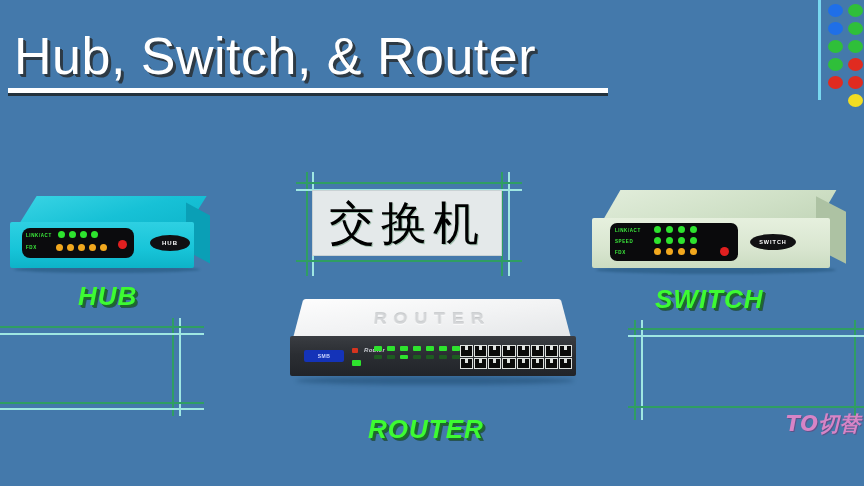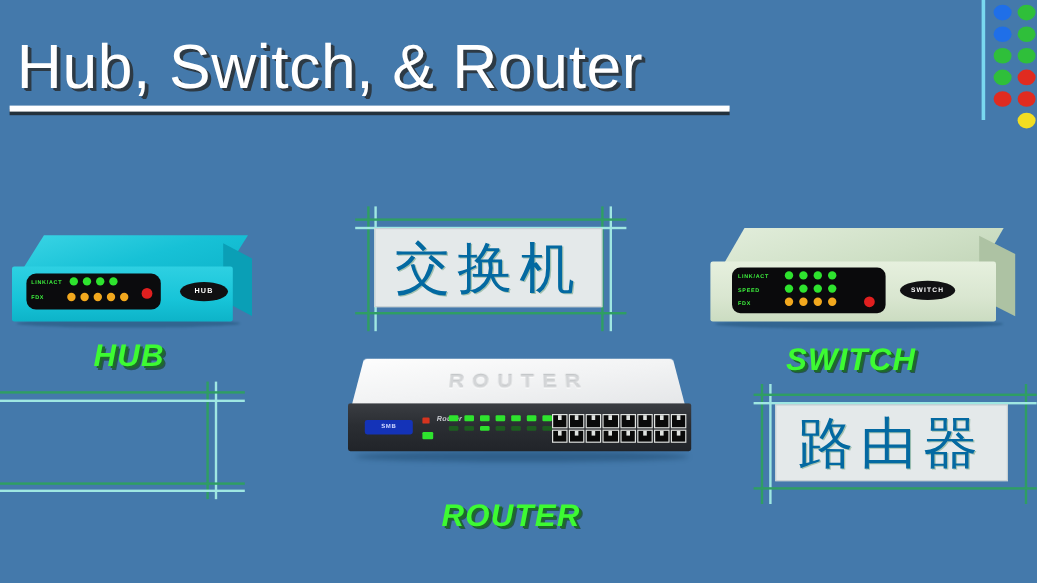--- a/index.html
+++ b/index.html
@@ -39,21 +39,21 @@
   .t{background:#9fe7e2;}
 
   
   .plate{
     position:absolute;background:#e4e9ea;
     border:1px solid #c9d2d4;
     display:flex;align-items:center;justify-content:center;
     box-sizing:border-box;
   }
   .plate span{
-    color:#0369a1;font-size:46px;font-weight:400;letter-spacing:6px;
+    color:#000000;font-size:46px;font-weight:400;letter-spacing:6px;
     font-family:"DejaVu Sans","Liberation Sans",sans-serif;
     line-height:1;
     text-shadow:1px 1px 0 rgba(40,120,70,.35);
   }
 
   
   .caption{
     position:absolute;color:#3dfb32;font-weight:bold;font-style:italic;
     font-size:26px;letter-spacing:1px;white-space:nowrap;
     text-shadow:2px 2px 0 #1d6b2a, 3px 3px 0 rgba(20,60,25,.6);
@@ -222,23 +222,20 @@
     <div class="h t" style="left:0;top:90px;width:216px;"></div>
   </div>
 
   <div class="ch" style="left:628px;top:320px;width:236px;height:100px;">
     <div class="v g" style="left:6px;top:0;height:100px;"></div>
     <div class="v t" style="left:13px;top:0;height:100px;"></div>
     <div class="v g" style="left:226px;top:0;height:100px;"></div>
     <div class="h g" style="left:0;top:8px;width:236px;"></div>
     <div class="h t" style="left:0;top:15px;width:236px;"></div>
     <div class="h g" style="left:0;top:86px;width:236px;"></div>
-  </div>
-  <div class="plate" style="left:646px;top:337px;width:194px;height:64px;">
-    <span>路由器</span>
   </div>
 
   <div class="hub">
     <div class="shadow"></div>
     <div class="top"></div>
     <div class="side"></div>
     <div class="face">
       <div class="panel">
         <div style="position:absolute;left:4px;top:5px;width:28px;">
           <div class="ledlabel">LINK/ACT</div>
@@ -355,14 +352,15 @@
         <div class="port"></div>
         <div class="port"></div>
         <div class="port"></div>
         <div class="port"></div>
         <div class="port"></div>
       </div>
     </div>
   </div>
   <div class="caption" style="left:368px;top:414px;">ROUTER</div>
 
+  <div class="watermark">TO切替</div>
 
 </div>
 
 </body></html>

